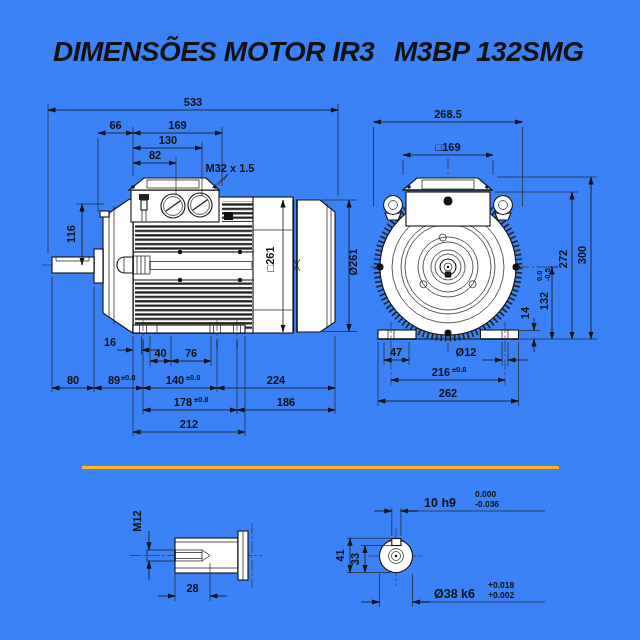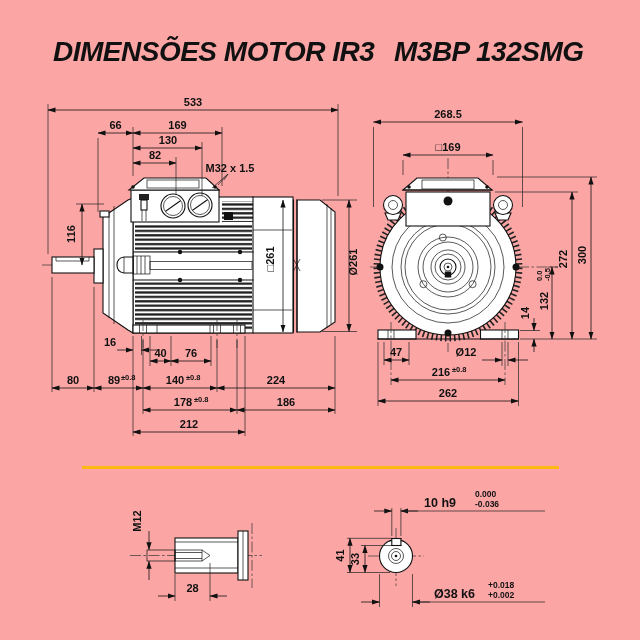--- a/index.html
+++ b/index.html
@@ -1,16 +1,16 @@
 <!DOCTYPE html>
 <html><head>
 <meta charset="utf-8">
 <style>
   html,body{margin:0;padding:0;background:#fff;width:640px;height:640px;overflow:hidden;}
-  .page{position:relative;width:640px;height:640px;background:#fca5a5;text-align:center;}
+  .page{position:relative;width:640px;height:640px;background:#3b82f6;text-align:center;}
   svg{position:absolute;left:0;top:0;}
   svg text{font-family:"Liberation Sans","DejaVu Sans",sans-serif;fill:#111;}
   .title{font-size:28px;font-weight:bold;font-style:italic;letter-spacing:-0.5px;}
   .dt{font-size:11px;font-weight:bold;text-anchor:middle;}
   .dts{font-size:7.5px;font-weight:bold;text-anchor:start;}
   .dtb{font-size:12.5px;font-weight:bold;text-anchor:start;}
   .dtt{font-size:8.5px;font-weight:bold;text-anchor:start;}
   .ln{stroke:#111;stroke-width:1.1;fill:none;stroke-linecap:square;}
   .lnf{fill:#fff;stroke:#111;stroke-width:1.1;}
   .th{stroke:#111;stroke-width:0.7;fill:none;}

